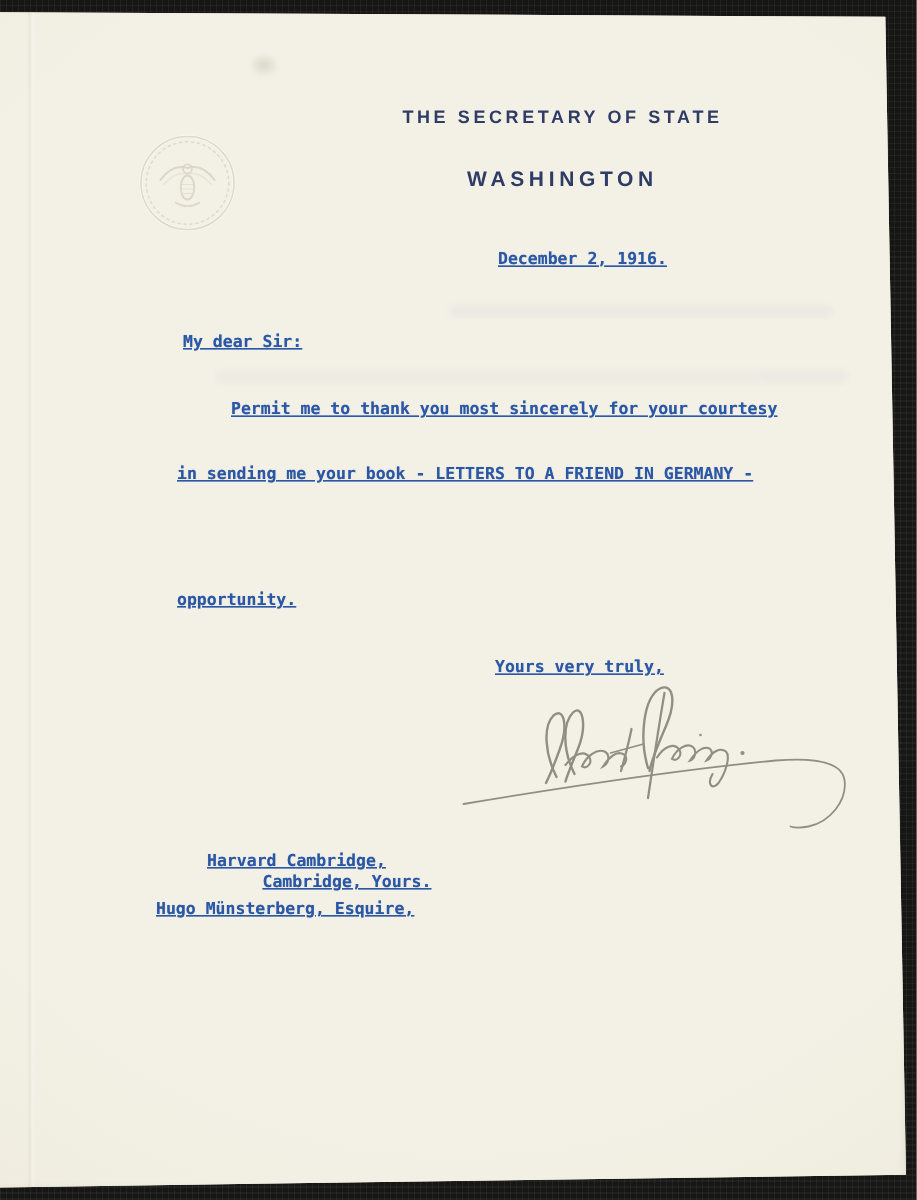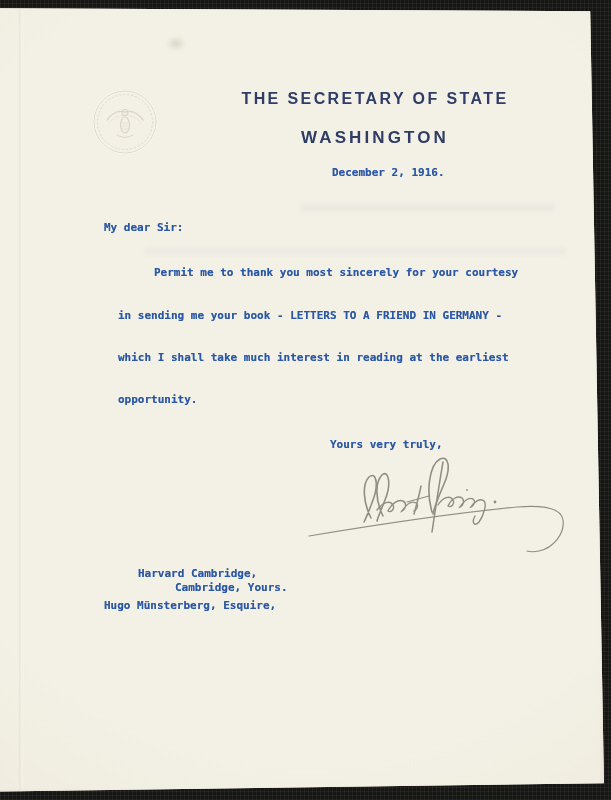--- a/index.html
+++ b/index.html
@@ -44,32 +44,33 @@
 
   
   .seal{position:absolute;left:88px;top:85px;width:74px;height:74px;}
 
   
   .lh{
     position:absolute;left:215px;width:320px;text-align:center;
     font-family:"Liberation Sans","DejaVu Sans",sans-serif;font-weight:700;
     color:#2e3c66;
   }
-  .lh1{top:90px;font-size:16px;letter-spacing:2.4px;}
-  .lh2{top:128px;font-size:17px;letter-spacing:3.1px;}
+  .lh1{top:71px;font-size:12px;letter-spacing:2.4px;}
+  .lh2{top:111px;font-size:14px;letter-spacing:3.1px;}
 
   
   .typed{
     position:absolute;white-space:pre;
     font:bold 11px/14px "DejaVu Sans Mono","Liberation Mono",monospace;
     color:#2a57a6;
     text-shadow:0 0 .5px rgba(42,87,166,.55);
+    text-decoration:underline;
   }
   .t-date{left:332px;top:166px;}
-  .t-salutation{left:104px;top:221px;text-align:right;}
+  .t-salutation{left:122px;top:221px;text-align:right;}
   .t-body0{left:154px;top:266px;}
   .t-body1{left:118px;top:309px;}
   .t-body2{left:118px;top:351px;}
   .t-body3{left:118px;top:393px;}
   .t-closing{left:330px;top:438px;text-align:right;}
   .t-addr0{left:104px;top:553px;margin-top:46px;}
   .t-addr1{left:138px;top:567px;}
   .t-addr2{left:175px;top:581px;}
 
   .signature{position:absolute;left:295px;top:450px;width:312px;height:112px;}
@@ -101,21 +102,20 @@
       </svg>
     </div>
 
     <div class="lh lh1">THE SECRETARY OF STATE</div>
     <div class="lh lh2">WASHINGTON</div>
 
     <div class="typed t-date">December 2, 1916.</div>
     <div class="typed t-salutation">My dear Sir:</div>
     <div class="typed t-body1">in sending me your book - LETTERS TO A FRIEND IN GERMANY -</div>
     <div class="typed t-body0">Permit me to thank you most sincerely for your courtesy</div>
-    <div class="typed t-body2">which I shall take much interest in reading at the earliest</div>
     <div class="typed t-body3">opportunity.</div>
     <div class="typed t-closing">Yours very truly,</div>
 
     <div class="signature">
       <svg width="312" height="112" viewBox="0 0 312 112">
         <g fill="none" stroke="#8b897e" stroke-linecap="round" opacity="0.95">
 
           <path d="M14,86 C80,75 160,63 222,57 C246,55 266,57 268,70 C270,84 258,98 244,101 C239,102 235,102 232,101" stroke-width="1.2"></path>
 
           <path d="M76,68 C68,52 67,34 74,27 C81,21 84,34 78,50 C74,61 71,68 69,72" stroke-width="1.6"></path>

